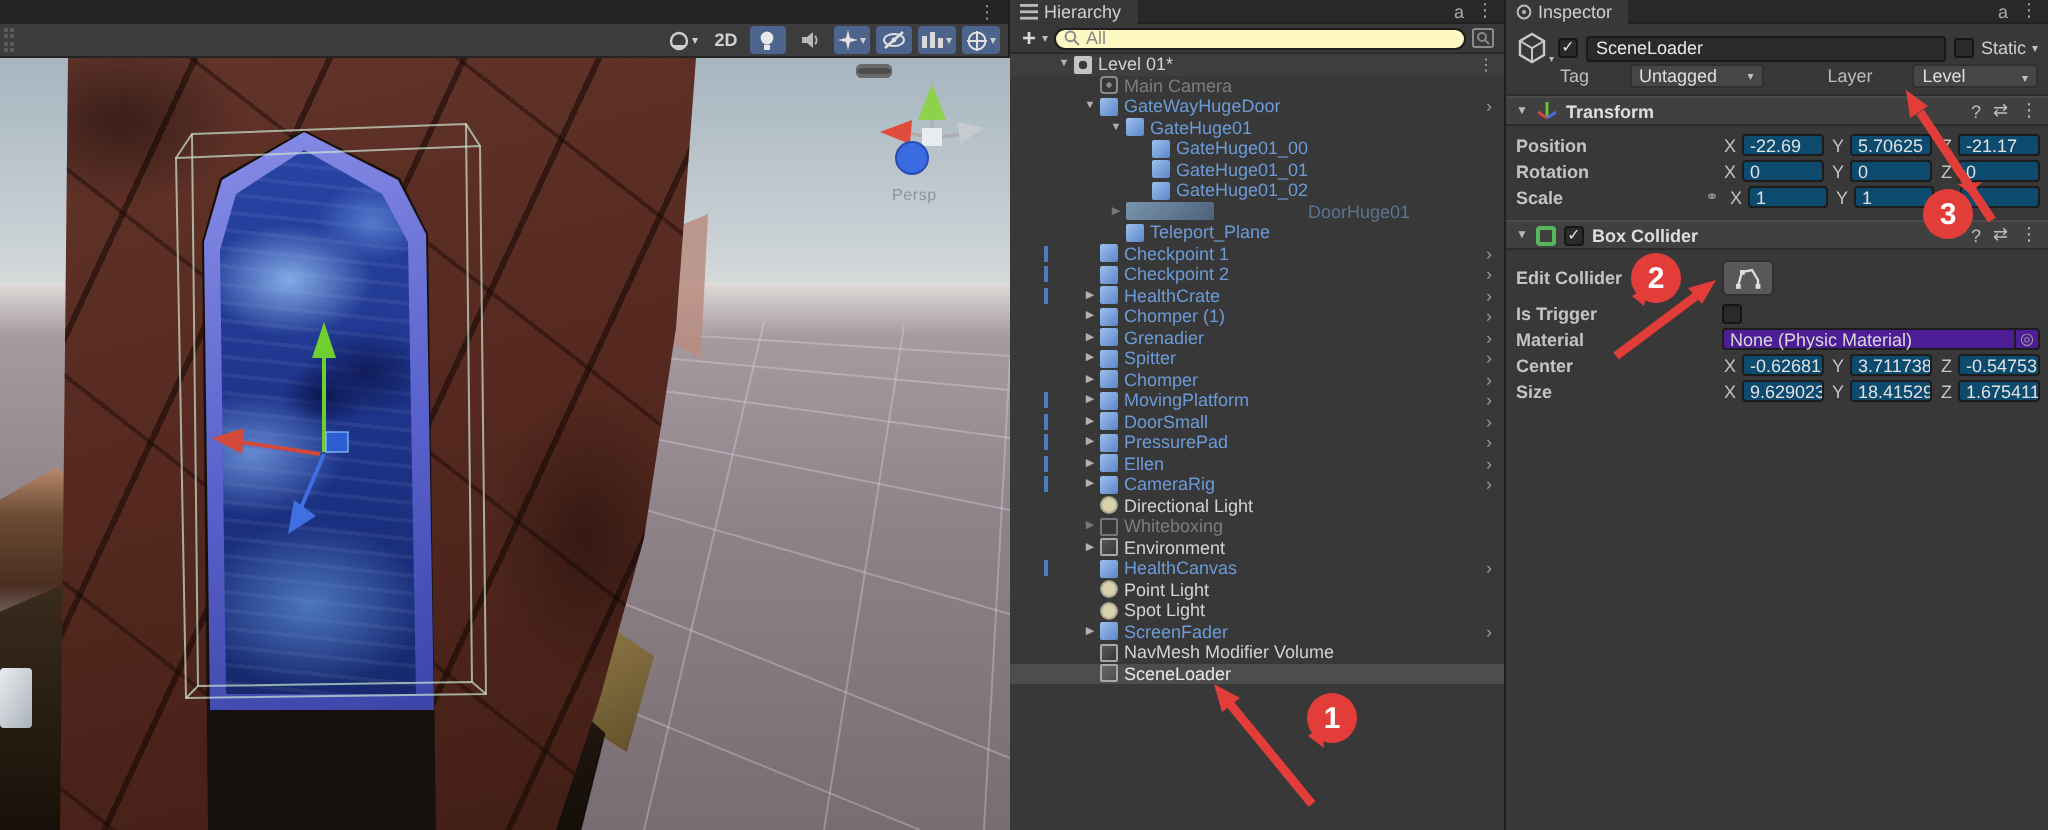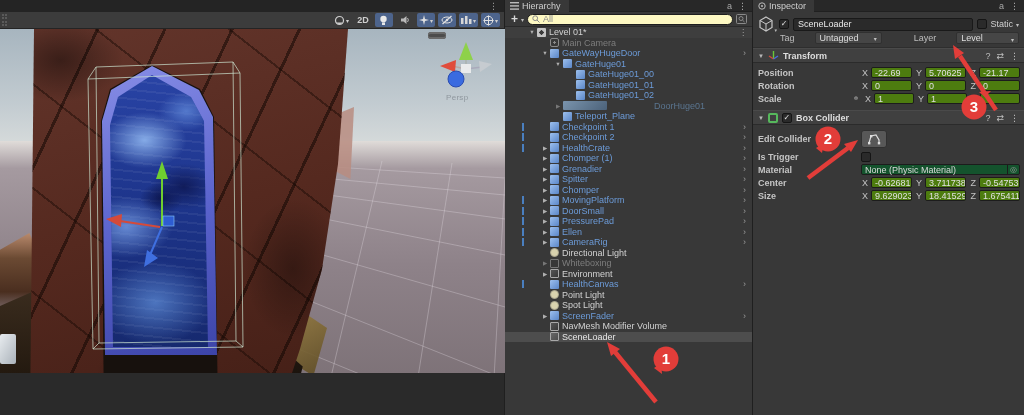--- a/index.html
+++ b/index.html
@@ -29,21 +29,21 @@
                  gap:3px;padding:0 4px 0 0;}
   .drag-dots{width:5px;height:12px;margin-right:auto;margin-left:2px;
              border-left:2px dotted #5a5a5a;border-right:2px dotted #5a5a5a;}
   .tbtn{height:14px;min-width:18px;display:flex;align-items:center;justify-content:center;
         gap:1px;border-radius:2px;color:#cfcfcf;padding:0 2px;}
   .tbtn.on{background:#4d648c;}
   .tbtn .dd{font-size:6px;color:#cfcfcf;}
   .tbtn svg{display:block;}
 
   
-  .viewport{position:relative;width:505px;height:344px;overflow:hidden;}
+  .viewport{position:relative;width:505px;height:386px;overflow:hidden;}
   .vlayer{position:absolute;}
   .sky{left:0;top:0;width:505px;height:140px;
        background:linear-gradient(180deg,#a7b5bf 0%,#c3ccd1 55%,#e2e4e1 100%);}
   .groundp{left:0;top:112px;width:505px;height:274px;
        background:linear-gradient(180deg,#e0dcd9 0%,#a59aa0 10%,#8e8289 45%,#786d72 100%);}
   .ledge{left:0;top:204px;width:42px;height:84px;
        background:linear-gradient(180deg,#b98a6d 0%,#6b4a33 30%,#4a2e1f 70%,#35201400 100%);
        clip-path:polygon(0 20%,70% 0,100% 35%,100% 100%,0 100%);}
   .shadow-left{left:0;top:262px;width:62px;height:124px;
        background:linear-gradient(180deg,#3a2c1e,#181008);
@@ -141,27 +141,27 @@
   .dd-layer{width:92px;align-items:flex-end;}
   .comp-head{height:15px;display:flex;align-items:center;gap:4px;padding:0 5px;
        background:#404040;border-top:1px solid #4a4a4a;border-bottom:1px solid #2b2b2b;}
   .comp-title{font-weight:bold;color:#dedede;}
   .comp-icons{margin-left:auto;display:flex;gap:6px;color:#bdbdbd;align-items:center;}
   .fold{font-size:6px;color:#b8b8b8;}
   .comp-body{padding:3px 4px 5px 5px;}
   .prow{display:flex;align-items:center;height:13px;gap:3px;}
   .prow .plabel{width:100px;flex:none;color:#c4c4c4;font-weight:bold;}
   .axis{width:7px;flex:none;color:#c4c4c4;text-align:right;}
-  .nfield{flex:1;height:11px;background:#4d7c0f;border:1px solid #1c1c1c;border-radius:2px;
+  .nfield{flex:1;height:11px;background:#0c4a6e;border:1px solid #1c1c1c;border-radius:2px;
        display:flex;align-items:center;padding:0 3px;color:#e0e0e0;overflow:hidden;white-space:nowrap;}
   .linkico{width:10px;flex:none;color:#9a9a9a;font-size:8px;text-align:center;}
   .bc-icon{width:10px;height:10px;flex:none;border:2px solid #56b85c;border-radius:2px;}
   .editc-btn{width:26px;height:18px;background:#585858;border:1px solid #303030;border-radius:3px;
        display:flex;align-items:center;justify-content:center;}
-  .objfield{flex:1;height:11px;background:#14532d;border:1px solid #1c1c1c;border-radius:2px;
+  .objfield{flex:1;height:11px;background:#4c1d95;border:1px solid #1c1c1c;border-radius:2px;
        display:flex;align-items:center;padding:0 0 0 3px;color:#d8d8d8;}
   .picker{margin-left:auto;width:12px;height:100%;border-left:1px solid #1c1c1c;color:#9a9a9a;
        display:flex;align-items:center;justify-content:center;font-size:8px;}
   .addcomp-wrap{display:flex;justify-content:center;padding:9px 0;}
   .addcomp{width:150px;height:15px;background:#585858;border:1px solid #666;border-radius:3px;
        display:flex;align-items:center;justify-content:center;color:#eaeaea;}
 
   
   .anno{position:absolute;left:0;top:0;z-index:100;pointer-events:none;}
 </style>

